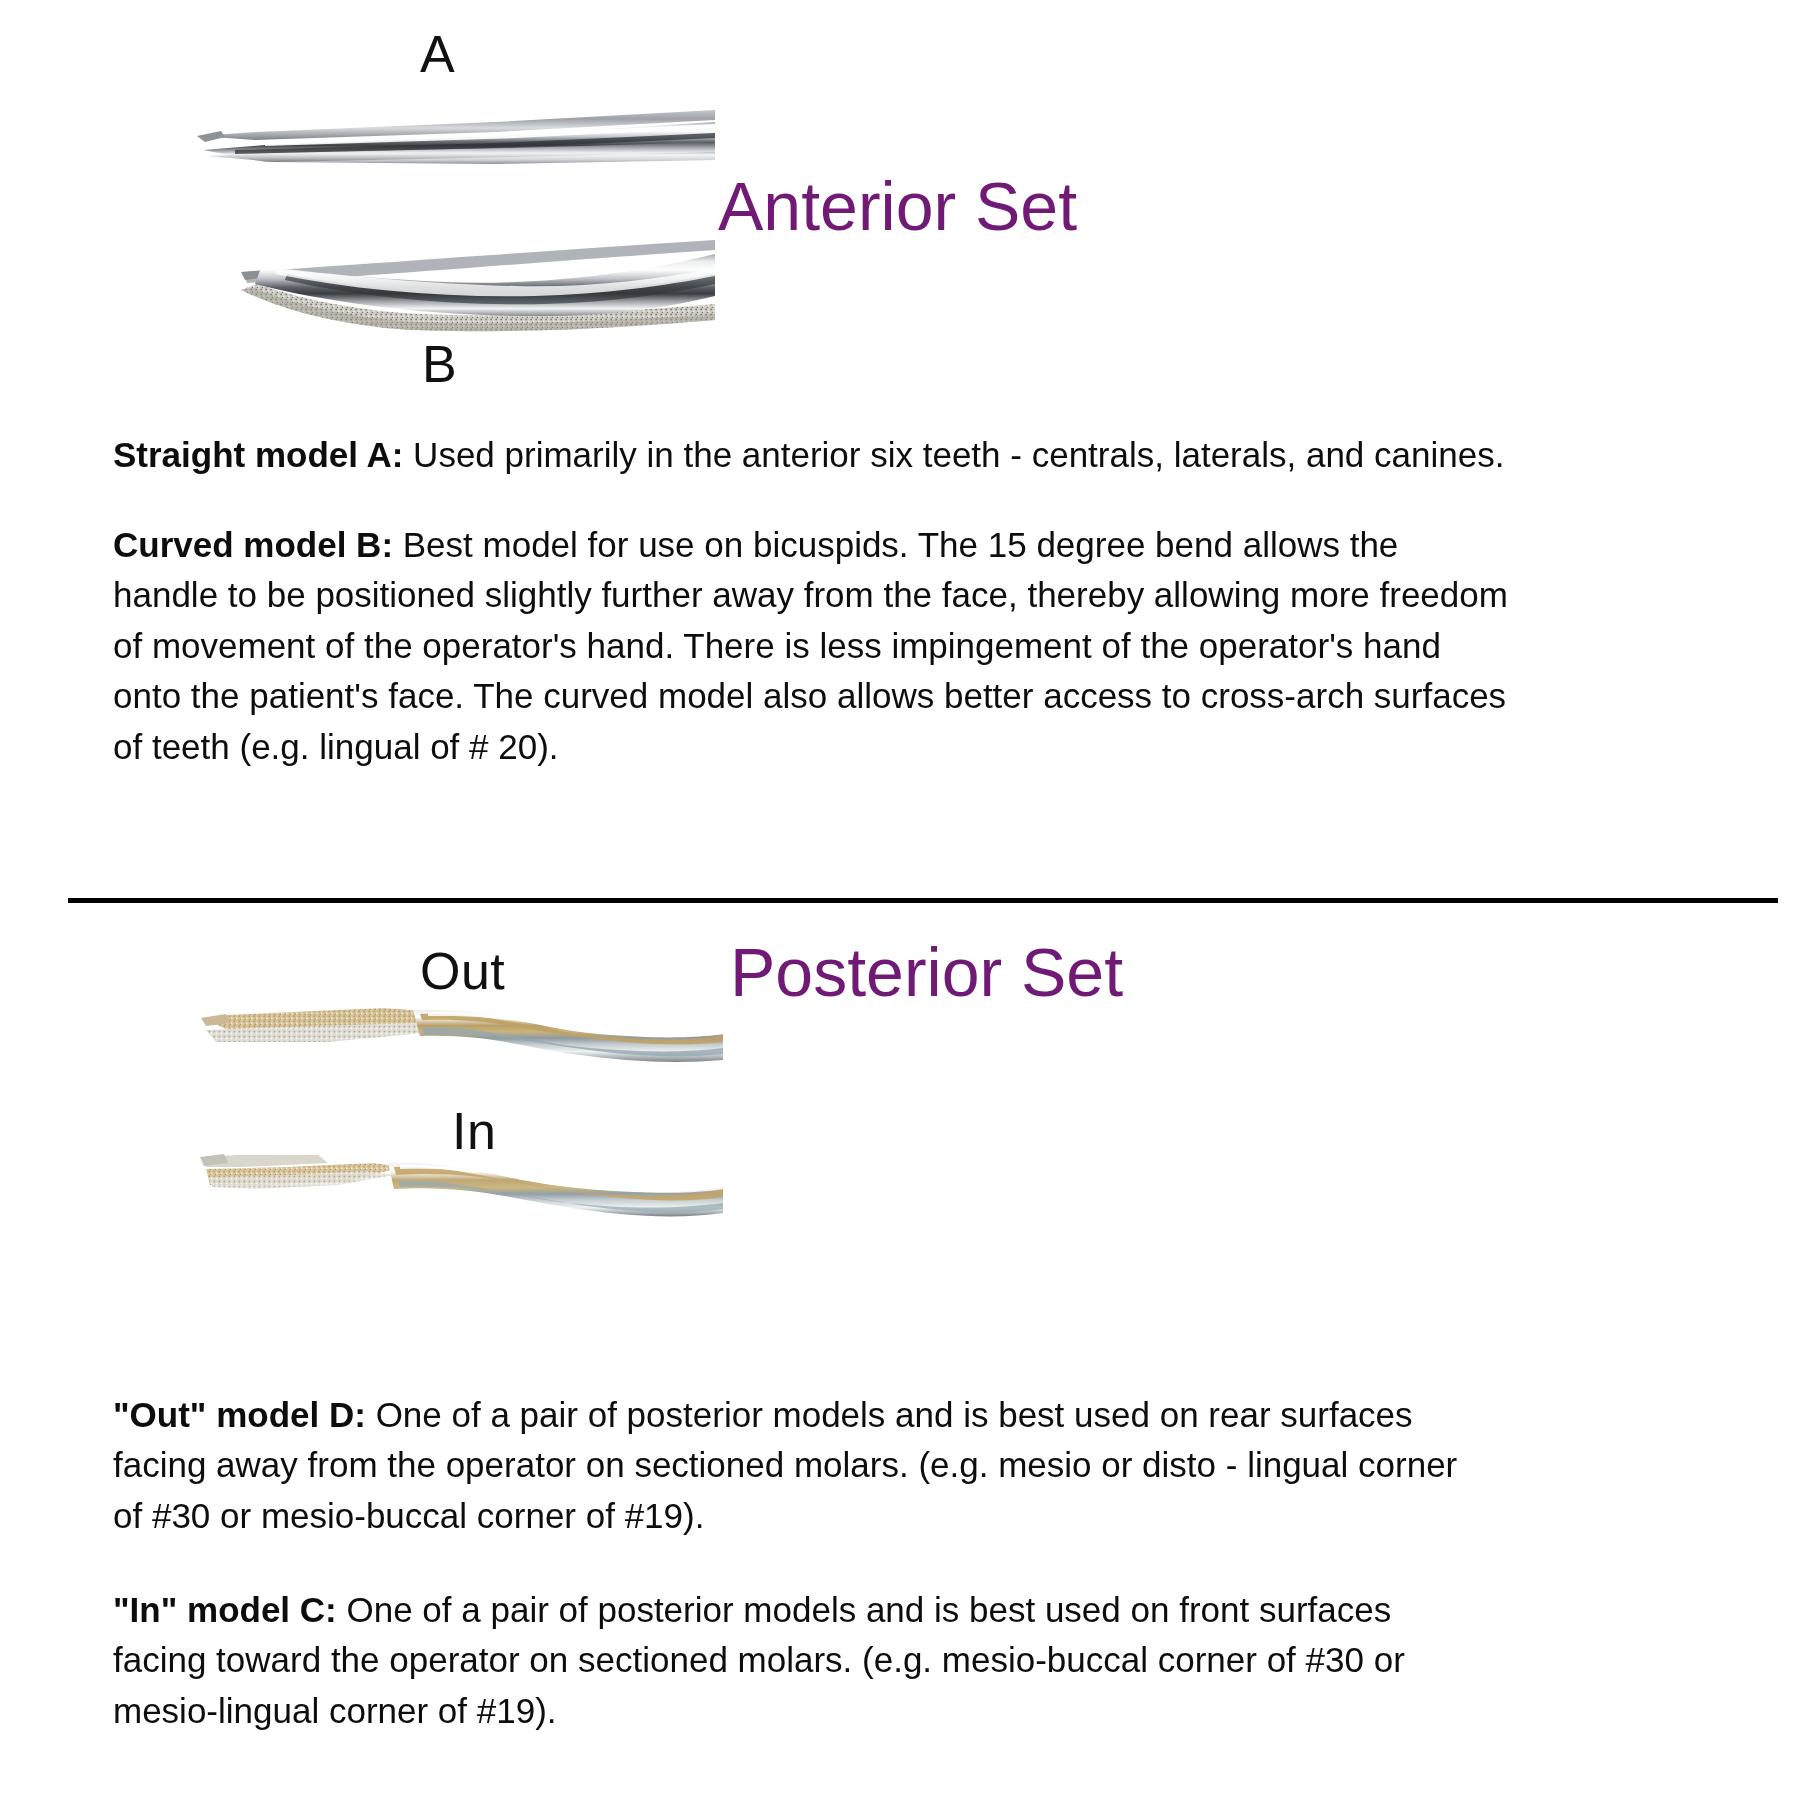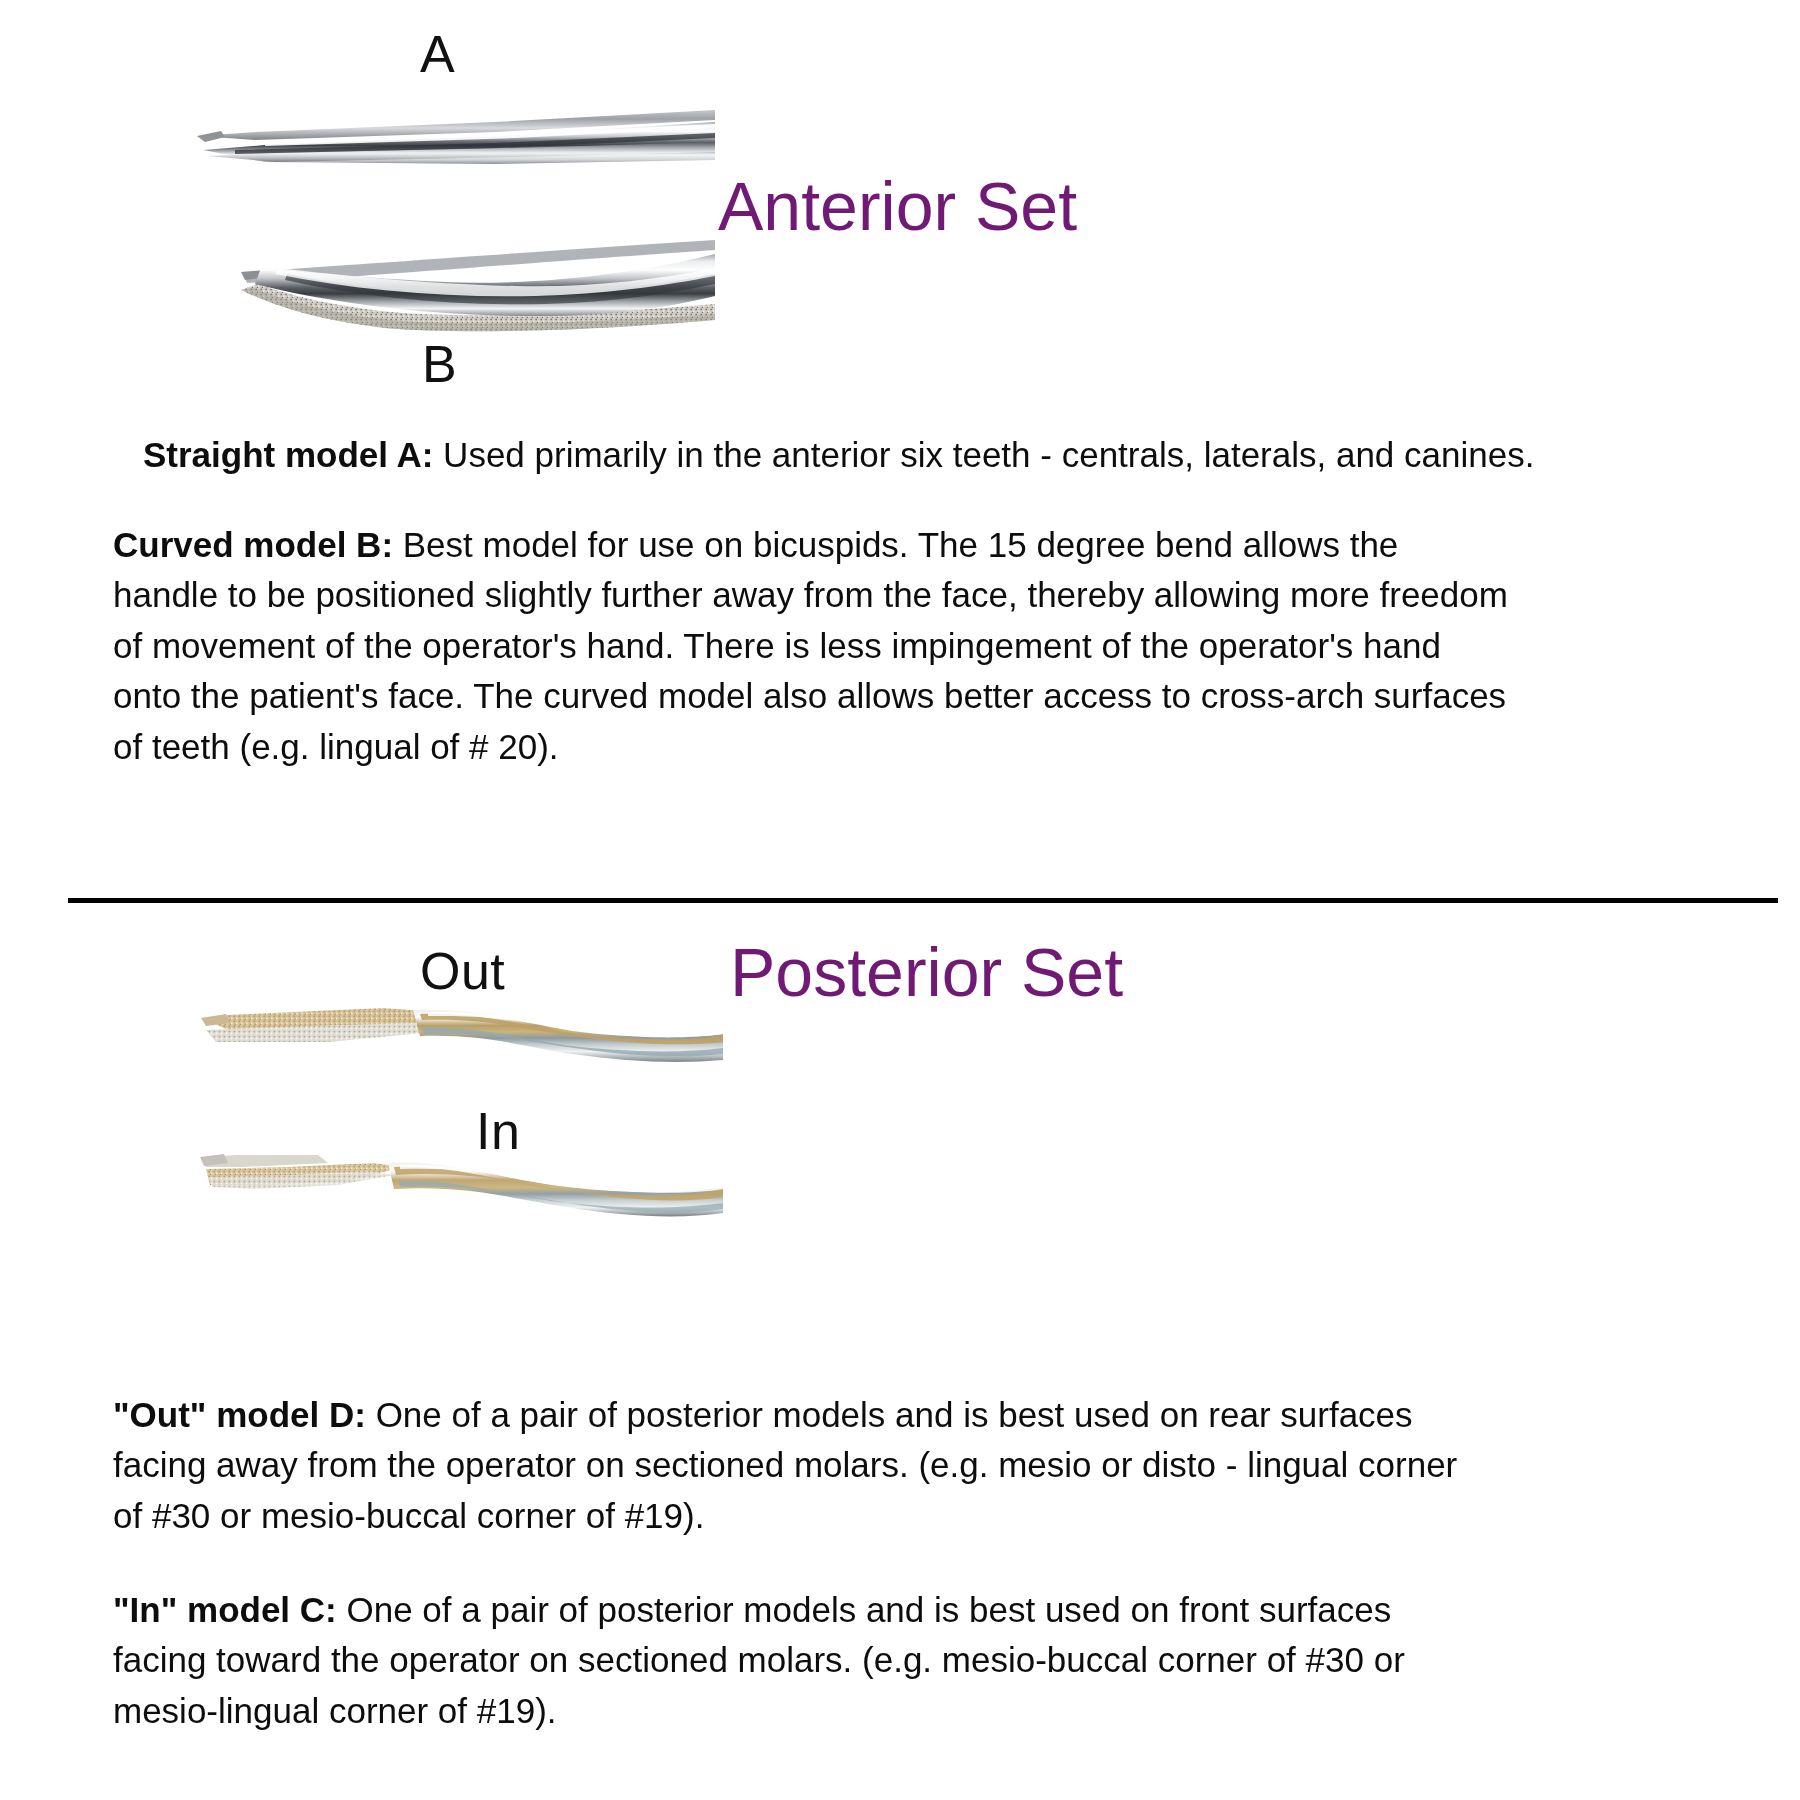--- a/index.html
+++ b/index.html
@@ -155,21 +155,21 @@
 
       <path d="M80,46 C160,62 250,70 340,68 C410,66 468,58 520,48 L520,40
                C460,52 390,60 320,58 C230,56 150,48 84,40 Z" fill="#ffffff" opacity="0.8"></path>
     </svg>
   </div>
 
   <div class="label-letter" style="left:422px; top:338px;">B</div>
 
   <div class="set-title" style="left:718px; top:172px;">Anterior Set</div>
 
-  <div class="para" style="left:113px; top:430px; width:1400px;margin-left:30px;">
+  <div class="para" style="left:113px; top:430px; width:1400px;">
     <b>Straight model A:</b><span> Used primarily in the anterior six teeth - centrals, laterals, and canines.</span>
   </div>
 
   <div class="para" style="left:113px; top:520px; width:1400px;">
     <b>Curved model B:</b><span> Best model for use on bicuspids. The 15 degree bend allows the handle to be positioned slightly further away from the face, thereby allowing more freedom of movement of the operator's hand. There is less impingement of the operator's hand onto the patient's face. The curved model also allows better access to cross-arch surfaces of teeth (e.g. lingual of # 20).</span>
   </div>
 
   <div class="divider" style="left:68px; top:898px; width:1710px; height:5px;"></div>
 
   <div class="label-letter" style="left:420px; top:945px;text-align:center;">Out</div>
@@ -261,21 +261,21 @@
                C486,68 432,66 372,56 C308,46 270,36 198,40 Z" fill="#c2a469" opacity="0.9"></path>
 
       <path d="M200,46 C262,44 302,60 370,68 C436,75 488,73 525,68 L525,74
                C484,80 430,78 370,68 C308,58 272,50 202,52 Z" fill="#96abb3" opacity="0.75"></path>
 
       <path d="M202,30 C264,28 304,44 374,52 C440,59 492,57 525,51 L525,54
                C488,60 436,59 374,50 C310,41 272,32 202,34 Z" fill="#ffffff" opacity="0.85"></path>
     </svg>
   </div>
 
-  <div class="label-letter" style="left:452px; top:1105px;margin-left:24px;">In</div>
+  <div class="label-letter" style="left:452px; top:1105px;">In</div>
 
   <div class="set-title" style="left:730px; top:938px;">Posterior Set</div>
 
   <div class="para" style="left:113px; top:1390px; width:1370px;">
     <b>"Out" model D:</b><span> One of a pair of posterior models and is best used on rear surfaces facing away from the operator on sectioned molars. (e.g. mesio or disto - lingual corner of #30 or mesio-buccal corner of #19).</span>
   </div>
 
   <div class="para" style="left:113px; top:1585px; width:1370px;">
     <b>"In" model C:</b><span> One of a pair of posterior models and is best used on front surfaces facing toward the operator on sectioned molars. (e.g. mesio-buccal corner of #30 or mesio-lingual corner of #19).</span>
   </div>

